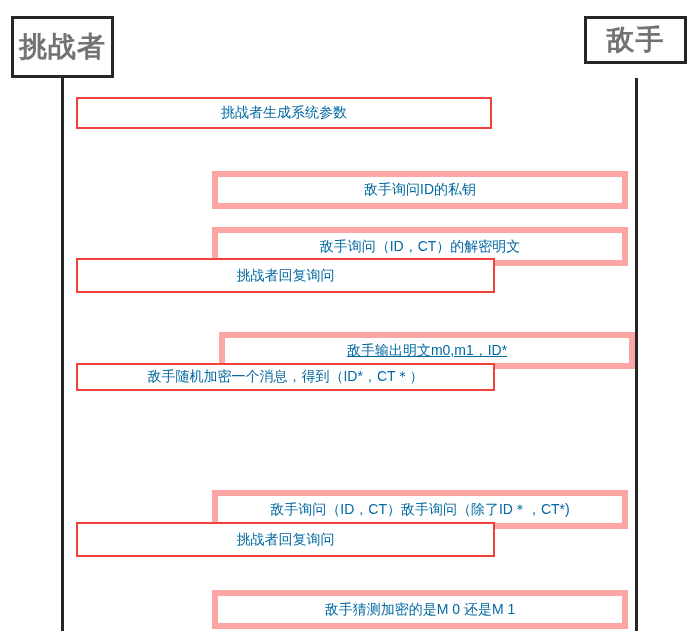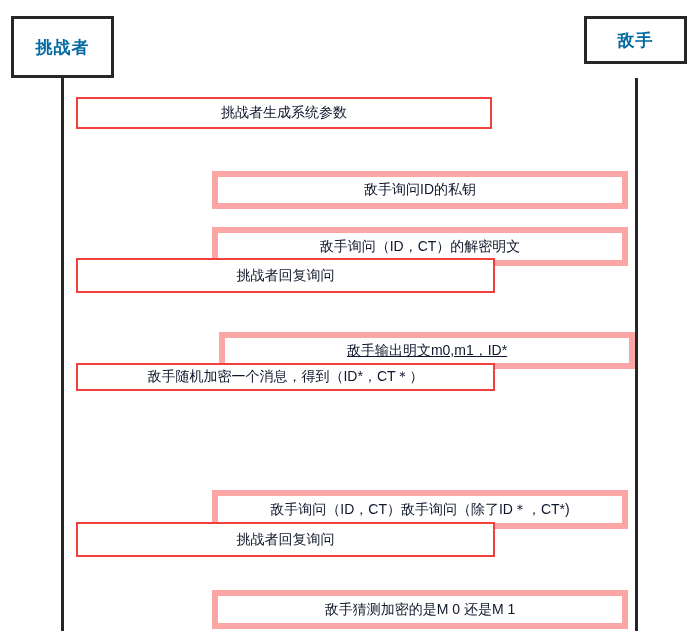--- a/index.html
+++ b/index.html
@@ -29,38 +29,38 @@
 
   
   .actor {
     position: absolute;
     box-sizing: border-box;
     border: 3px solid #262626;
     background: #ffffff;
     display: flex;
     align-items: center;
     justify-content: center;
-    color: #0369a1;
+    color: #737373;
     font-weight: bold;
-    font-size: 17px;
+    font-size: 28px;
     letter-spacing: 1px;
   }
   .actor.left  { left: 11px;  top: 16px; width: 103px; height: 62px; }
   .actor.right { left: 584px; top: 16px; width: 103px; height: 48px; }
 
   
   .msg {
     position: absolute;
     box-sizing: border-box;
     background: #ffffff;
     display: flex;
     align-items: center;
     justify-content: center;
     text-align: center;
-    color: #0f172a;
+    color: #0369a1;
     font-size: 14px;
     line-height: 1.25;
     padding: 0 8px;
     white-space: nowrap;
   }
   .msg.from-challenger {
     border: 2px solid #f2403c;
   }
   .msg.from-adversary {
     border: 6px solid #fca5a5;

